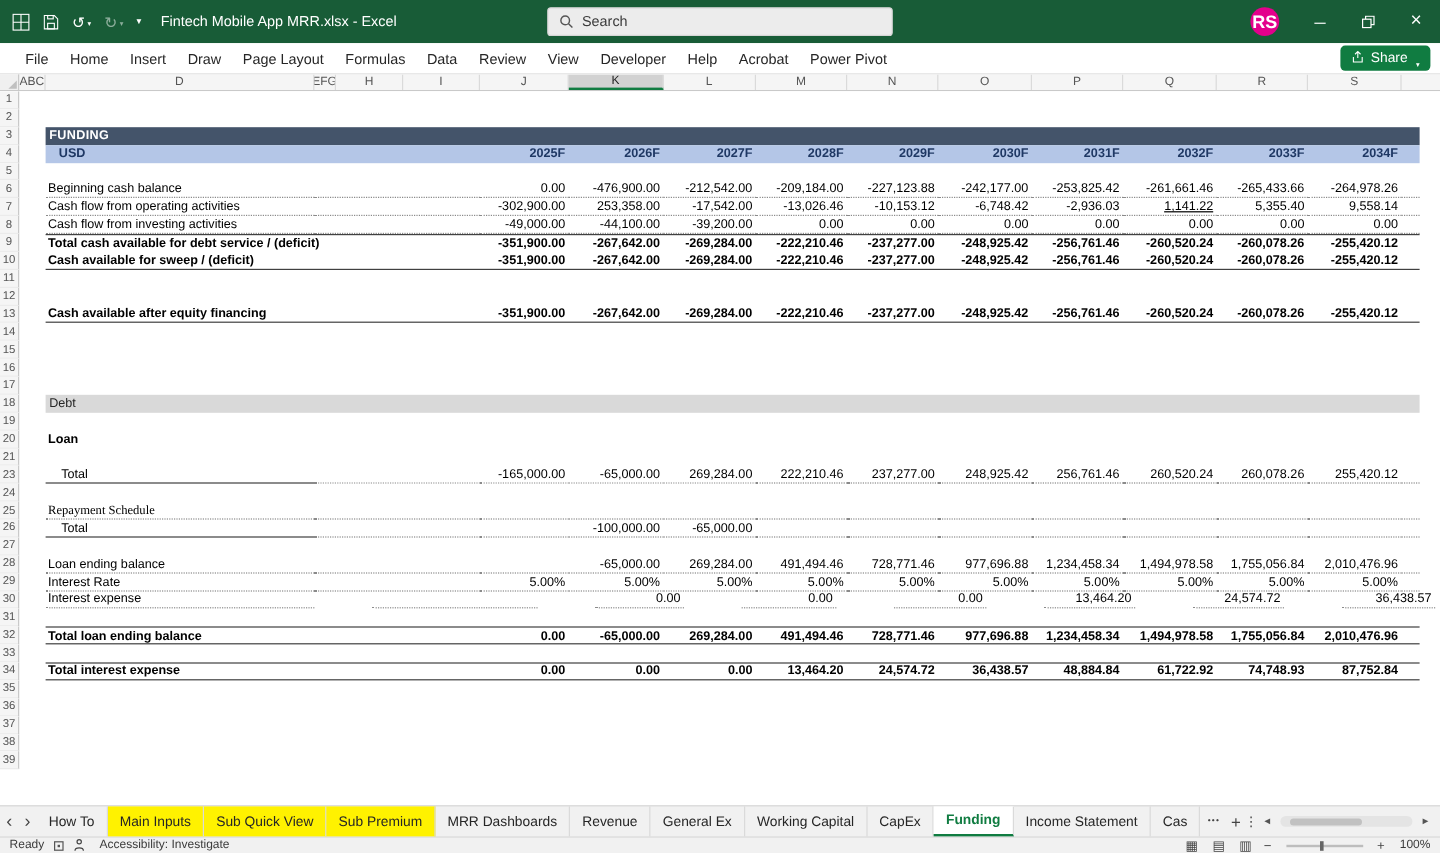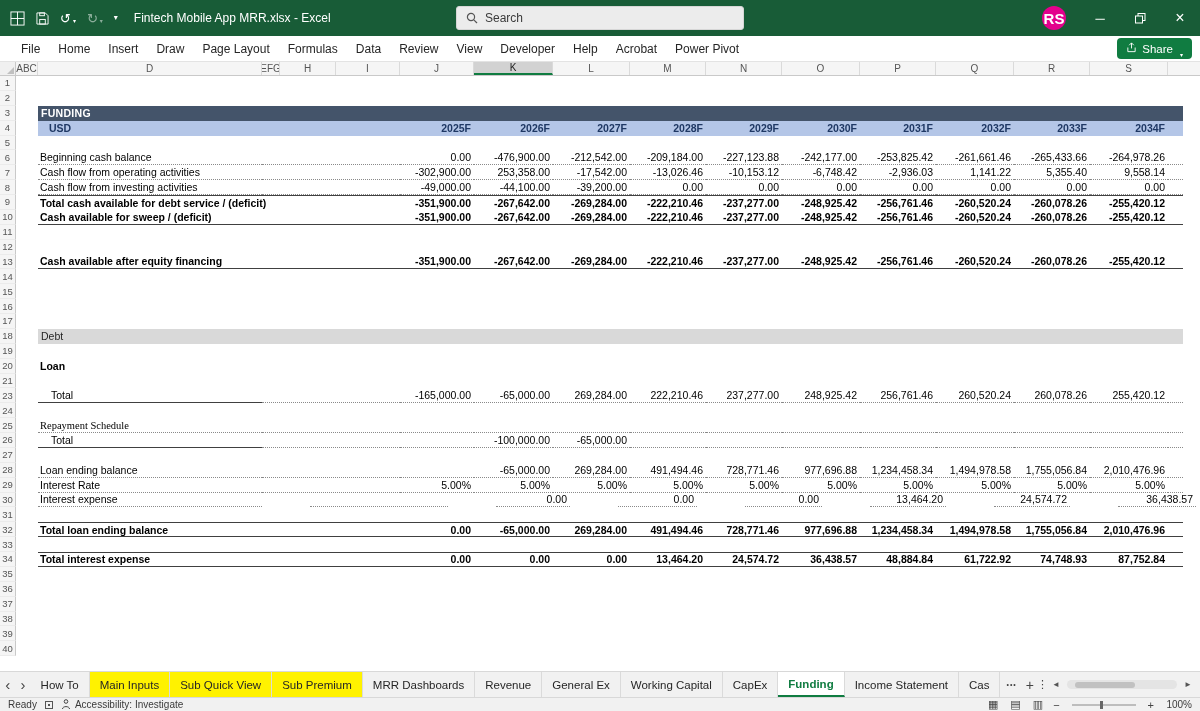--- a/index.html
+++ b/index.html
@@ -67,21 +67,21 @@
 .tadd{width:26px;display:flex;align-items:center;justify-content:center;font-size:14px;color:#444}
 .tkebab{width:18px;display:flex;align-items:center;justify-content:center;font-size:11px;color:#444}
 .tscrollgroup{margin-left:auto;display:flex;align-items:center;padding-right:4px;gap:3px}
 .tscrollarrow{width:16px;text-align:center;font-size:8px;color:#555}
 .tscroll{width:110px;height:9px;background:#E4E4E4;border-radius:5px;position:relative}
 .tthumb{position:absolute;left:8px;top:1.5px;width:60px;height:6px;background:#C1C1C1;border-radius:3px}
 
 
 .statusbar{height:14px;background:#F1F1F1;border-top:1px solid #D8D8D8;display:flex;align-items:center;font-size:10px;color:#3b3b3b;padding:0 8px;gap:8px}
 .sb-spring{flex:1}
-.sb-acc{display:flex;align-items:center;gap:4px}
+.sb-acc{display:flex;align-items:center;gap:12px}
 .macro-sq{width:8px;height:8px;border:1px solid #555;display:inline-block;position:relative}
 .macro-sq:after{content:"";position:absolute;left:2px;top:2px;width:2px;height:2px;background:#555}
 .sb-view{font-size:11px;color:#444;padding:0 2px}
 .sb-zoom{font-size:11px;color:#444}
 .sb-slider{width:64px;height:2px;background:#BDBDBD;position:relative;margin:0 4px}
 .sb-thumb{position:absolute;left:28px;top:-3px;width:3px;height:8px;background:#666}
 .sb-pct{min-width:30px;text-align:right}
 </style>
 </head>
 <body>
@@ -254,21 +254,21 @@
         <div class="zone" style="width: 1145px;">
           <div class="cell label dotline" style="width: 224px;">Cash flow from operating activities</div>
           <div class="sp dotline" style="width: 138px;"></div>
           <div class="cell val dotline" style="width: 74px;">-302,900.00</div>
           <div class="cell val dotline" style="width: 79px;">253,358.00</div>
           <div class="cell val dotline" style="width: 77px;">-17,542.00</div>
           <div class="cell val dotline" style="width: 76px;">-13,026.46</div>
           <div class="cell val dotline" style="width: 76px;">-10,153.12</div>
           <div class="cell val dotline" style="width: 78px;">-6,748.42</div>
           <div class="cell val dotline" style="width: 76px;">-2,936.03</div>
-          <div class="cell val dotline" style="width: 78px;">1,141.22</div>
+          <div class="cell val dotline" style="width: 78px; text-decoration: underline;">1,141.22</div>
           <div class="cell val dotline" style="width: 76px;">5,355.40</div>
           <div class="cell val dotline" style="width: 78px;">9,558.14</div>
           <div class="sp dotline" style="width: 15px;"></div>
         </div>
       </div>
     </div>
     <div class="row">
       <div class="rownum">8</div>
       <div class="rowcontent">
         <div class="sp" style="width: 22px;"></div>
@@ -593,24 +593,20 @@
     <div class="row">
       <div class="rownum">37</div>
       <div class="rowcontent"></div>
     </div>
     <div class="row">
       <div class="rownum">38</div>
       <div class="rowcontent"></div>
     </div>
     <div class="row">
       <div class="rownum">39</div>
-      <div class="rowcontent"></div>
-    </div>
-    <div class="row">
-      <div class="rownum">40</div>
       <div class="rowcontent"></div>
     </div>
   </div>
 
 <div class="tabbar">
   <span class="tnav">‹</span>
   <span class="tnav">›</span>
   <div class="tablist">
       <div class="sheettab">How To</div>
       <div class="sheettab yellow">Main Inputs</div>

